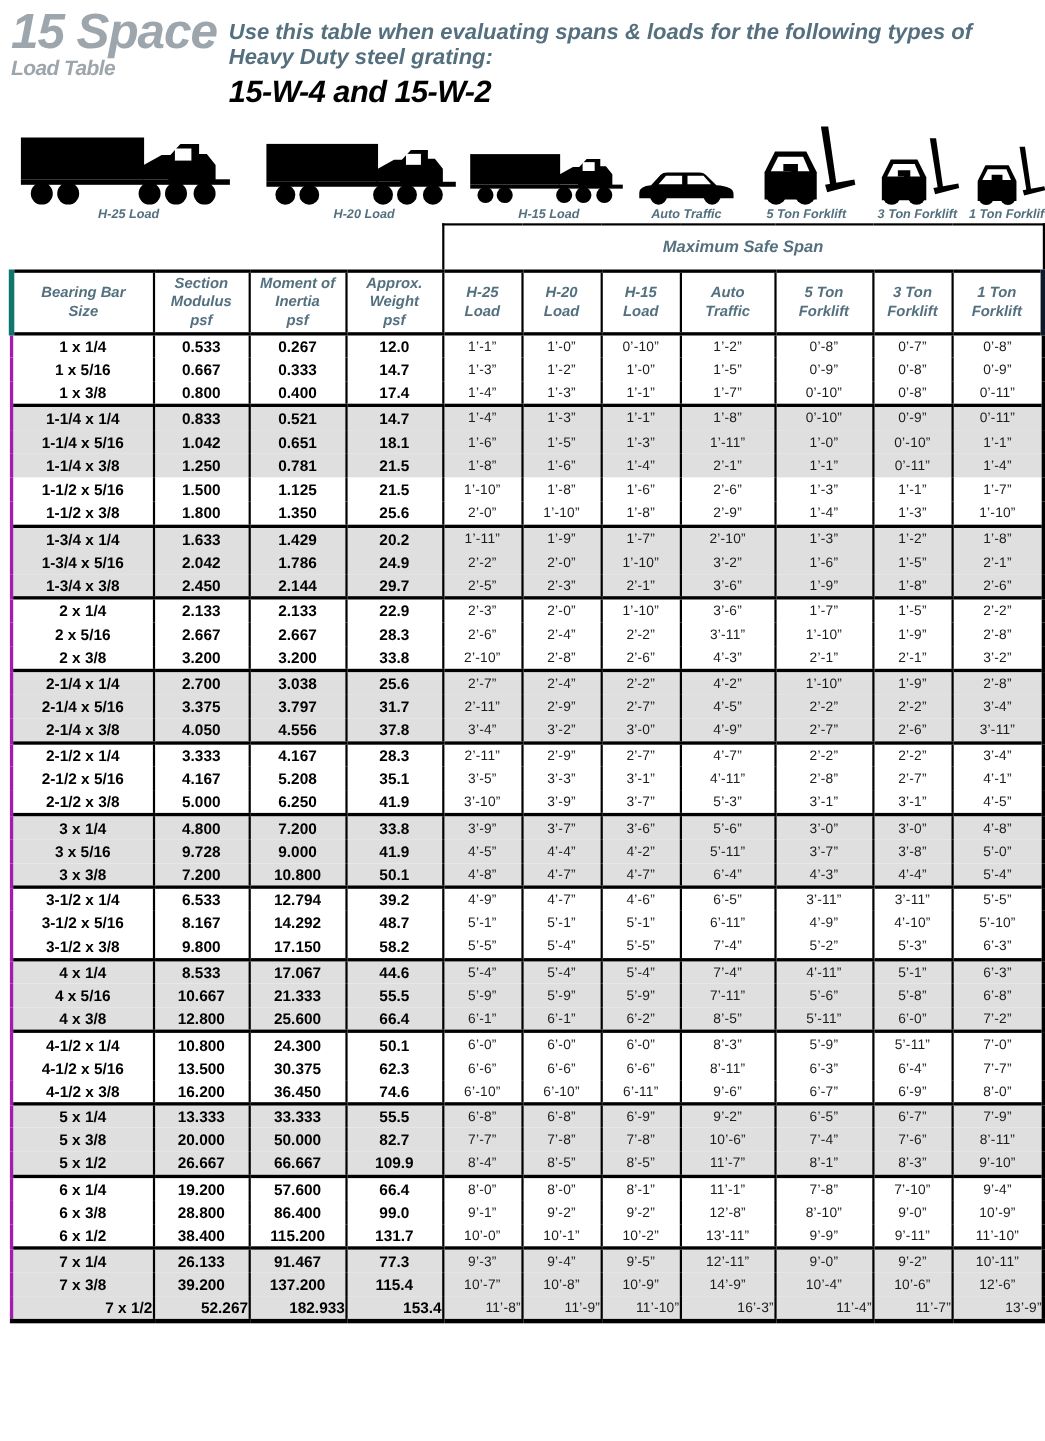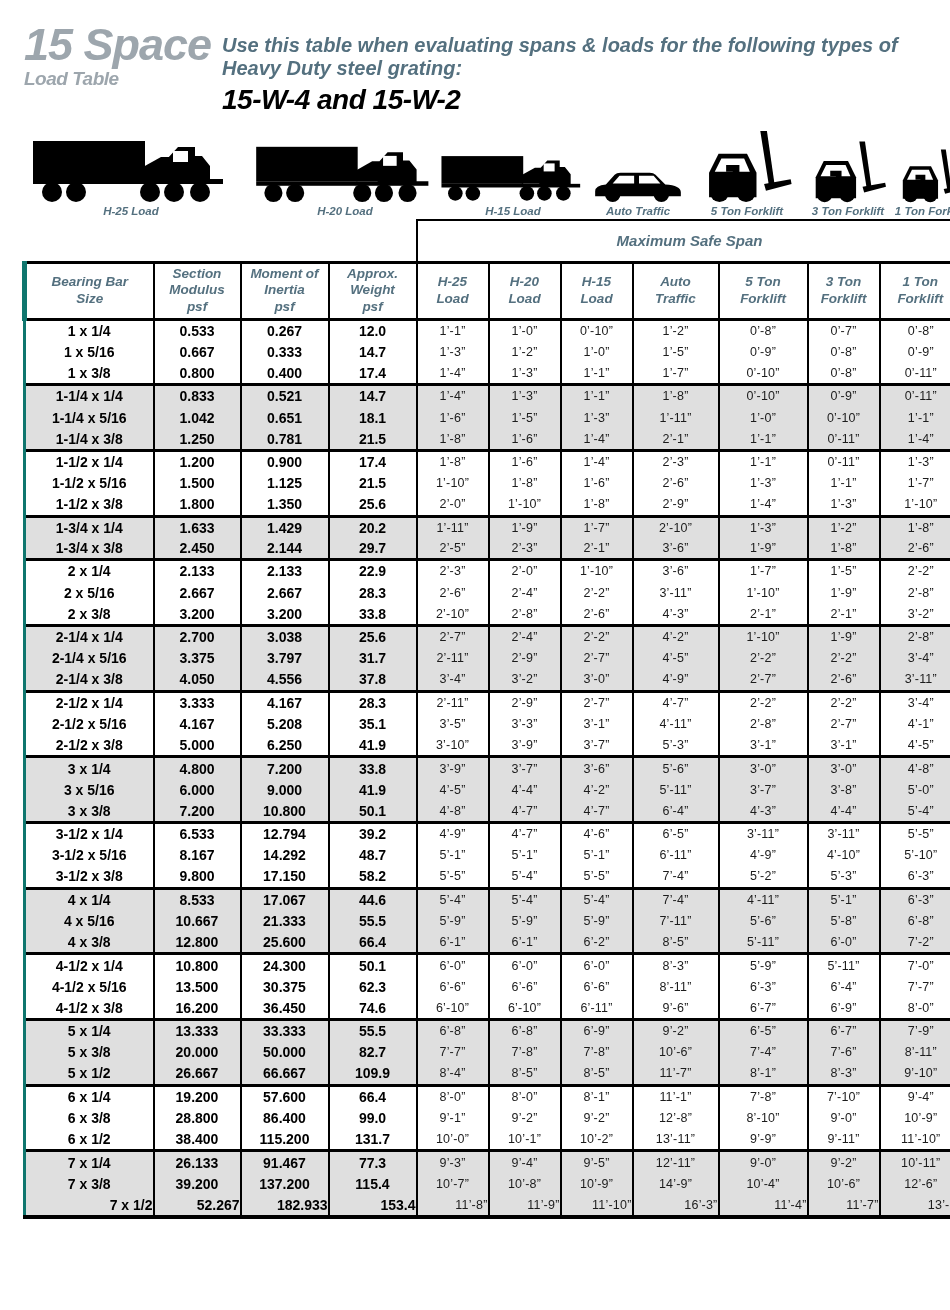--- a/index.html
+++ b/index.html
@@ -6,21 +6,21 @@
     --slate:#54707f;
     --title-gray:#9da6ad;
     --shade:#dfdfdf;
   }
   *{box-sizing:border-box;}
   html,body{margin:0;padding:0;}
   body{
     width:950px;height:1310px;overflow:hidden;background:#ffffff;
     font-family:"Liberation Sans",sans-serif;
   }
-  .page{padding:6px 6px 0 22px;margin-top:16px;}
+  .page{padding:6px 6px 0 8px;}
 
   
   .header{display:flex;align-items:flex-start;padding:2px 0 0 2px;}
   .title-block{width:198px;flex:0 0 198px;}
   .title-main{font-style:italic;font-weight:bold;font-size:45px;line-height:0.95;color:var(--title-gray);letter-spacing:-1px;}
   .title-sub{font-style:italic;font-weight:bold;font-size:19px;line-height:1;color:var(--title-gray);margin-top:2px;letter-spacing:-0.5px;}
   .desc-block{padding-top:10px;}
   .desc{font-style:italic;font-weight:bold;font-size:20px;line-height:1.15;color:var(--slate);}
   .types{font-style:italic;font-weight:bold;font-size:28px;color:#000;margin-top:4px;letter-spacing:-0.5px;}
 
@@ -45,21 +45,21 @@
     border:2px solid #000;border-top:3px solid #000;border-bottom:3px solid #000;
     font-style:italic;font-weight:bold;font-size:13.5px;line-height:1.2;
     color:var(--slate);white-space:pre-line;height:57px;vertical-align:middle;text-align:center;
   }
   th:first-child{border-left:5px solid #0f766e;}
   th:last-child{border-right:5px solid #0f172a;}
   tbody td{
     border-left:2px solid #000;border-right:2px solid #000;
     text-align:center;vertical-align:middle;height:21.9px;
   }
-  tbody td:first-child{border-left:3px solid #0f766e;}
+  tbody td:first-child{border-left:3px solid #a21caf;}
   tbody td:last-child{border-right:3px solid #000;}
   tr.group-start td{border-top:3px solid #000;}
   tbody tr:last-child td{border-bottom:4px solid #000;text-align:right;}
   tr.shaded td{background:var(--shade);}
   .c-size,.c-num{font-weight:bold;font-size:14px;color:#000;}
   .c-span{font-size:12.5px;color:#1c1c1c;letter-spacing:0.2px;}
 </style>
 </head>
 <body>
 
@@ -297,33 +297,20 @@
           <td class="c-num">0.781</td>
           <td class="c-num">21.5</td>
           <td class="c-span">1’-8”</td>
           <td class="c-span">1’-6”</td>
           <td class="c-span">1’-4”</td>
           <td class="c-span">2’-1”</td>
           <td class="c-span">1’-1”</td>
           <td class="c-span">0’-11”</td>
           <td class="c-span">1’-4”</td>
         </tr>
-        <tr class="group-start">
-          <td class="c-size">1-1/2 x 1/4</td>
-          <td class="c-num">1.200</td>
-          <td class="c-num">0.900</td>
-          <td class="c-num">17.4</td>
-          <td class="c-span">1’-8”</td>
-          <td class="c-span">1’-6”</td>
-          <td class="c-span">1’-4”</td>
-          <td class="c-span">2’-3”</td>
-          <td class="c-span">1’-1”</td>
-          <td class="c-span">0’-11”</td>
-          <td class="c-span">1’-3”</td>
-        </tr>
         <tr>
           <td class="c-size">1-1/2 x 5/16</td>
           <td class="c-num">1.500</td>
           <td class="c-num">1.125</td>
           <td class="c-num">21.5</td>
           <td class="c-span">1’-10”</td>
           <td class="c-span">1’-8”</td>
           <td class="c-span">1’-6”</td>
           <td class="c-span">2’-6”</td>
           <td class="c-span">1’-3”</td>
@@ -350,20 +337,33 @@
           <td class="c-num">20.2</td>
           <td class="c-span">1’-11”</td>
           <td class="c-span">1’-9”</td>
           <td class="c-span">1’-7”</td>
           <td class="c-span">2’-10”</td>
           <td class="c-span">1’-3”</td>
           <td class="c-span">1’-2”</td>
           <td class="c-span">1’-8”</td>
         </tr>
         <tr class="shaded">
+          <td class="c-size">1-3/4 x 5/16</td>
+          <td class="c-num">2.042</td>
+          <td class="c-num">1.786</td>
+          <td class="c-num">24.9</td>
+          <td class="c-span">2’-2”</td>
+          <td class="c-span">2’-0”</td>
+          <td class="c-span">1’-10”</td>
+          <td class="c-span">3’-2”</td>
+          <td class="c-span">1’-6”</td>
+          <td class="c-span">1’-5”</td>
+          <td class="c-span">2’-1”</td>
+        </tr>
+        <tr class="shaded">
           <td class="c-size">1-3/4 x 3/8</td>
           <td class="c-num">2.450</td>
           <td class="c-num">2.144</td>
           <td class="c-num">29.7</td>
           <td class="c-span">2’-5”</td>
           <td class="c-span">2’-3”</td>
           <td class="c-span">2’-1”</td>
           <td class="c-span">3’-6”</td>
           <td class="c-span">1’-9”</td>
           <td class="c-span">1’-8”</td>
@@ -494,21 +494,21 @@
           <td class="c-span">3’-9”</td>
           <td class="c-span">3’-7”</td>
           <td class="c-span">3’-6”</td>
           <td class="c-span">5’-6”</td>
           <td class="c-span">3’-0”</td>
           <td class="c-span">3’-0”</td>
           <td class="c-span">4’-8”</td>
         </tr>
         <tr class="shaded">
           <td class="c-size">3 x 5/16</td>
-          <td class="c-num">6.000</td>
+          <td class="c-num">9.728</td>
           <td class="c-num">9.000</td>
           <td class="c-num">41.9</td>
           <td class="c-span">4’-5”</td>
           <td class="c-span">4’-4”</td>
           <td class="c-span">4’-2”</td>
           <td class="c-span">5’-11”</td>
           <td class="c-span">3’-7”</td>
           <td class="c-span">3’-8”</td>
           <td class="c-span">5’-0”</td>
         </tr>

